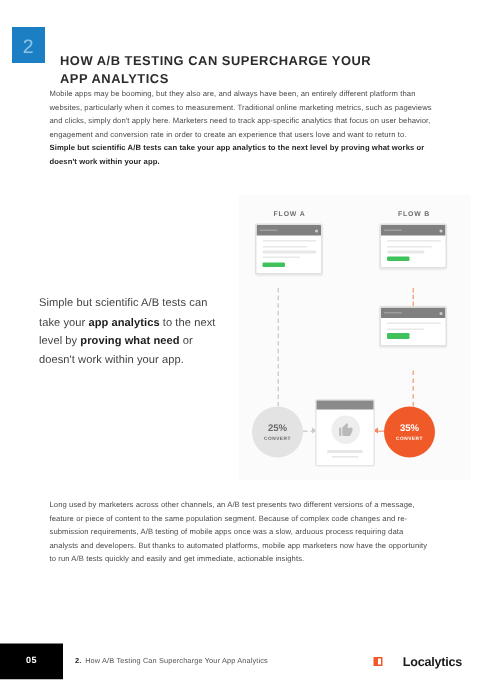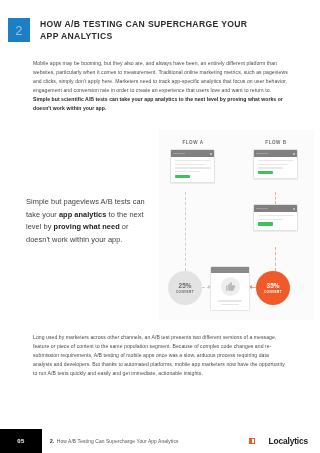--- a/index.html
+++ b/index.html
@@ -16,21 +16,21 @@
   .chapter-badge {
     position: absolute; left: 8px; top: 0;
     width: 22px; height: 24px;
     background: #1c7fc4;
     color: #8fc4e6;
     font-size: 13px; font-weight: 400;
     display: flex; align-items: center; justify-content: center;
     letter-spacing: .5px;
   }
   .header-title {
-    position: absolute; left: 40px; top: 1px; width: 250px;
+    position: absolute; left: 40px; top: 17px; width: 250px;
     font-size: 8.6px; font-weight: bold; color: #2b2b2b;
     line-height: 11.5px; letter-spacing: .35px;
   }
   .header-title .l2 { display: block; }
 
   
   .para {
     position: absolute;
     font-size: 5.1px; line-height: 9.1px;
     color: #4a4a4a; letter-spacing: .06px;
@@ -164,21 +164,21 @@
       <span>HOW A/B TESTING CAN SUPERCHARGE YOUR</span>
       <span class="l2">APP ANALYTICS</span>
     </div>
   </div>
 
   <p class="para" id="para-intro">
     <span>Mobile apps may be booming, but they also are, and always have been, an entirely different platform than websites, particularly when it comes to measurement. Traditional online marketing metrics, such as pageviews and clicks, simply don't apply here. Marketers need to track app-specific analytics that focus on user behavior, engagement and conversion rate in order to create an experience that users love and want to return to. </span><b>Simple but scientific A/B tests can take your app analytics to the next level by proving what works or doesn't work within your app.</b>
   </p>
 
   <div class="pullquote">
-    <span>Simple but pageviews A/B tests can take your </span><b>app analytics</b><span> to the next level by </span><b>proving what need</b><span> or doesn't work within your app.</span>
+    <span>Simple but scientific A/B tests can take your </span><b>app analytics</b><span> to the next level by </span><b>proving what need</b><span> or doesn't work within your app.</span>
   </div>
 
   <div class="diagram">
 
     <div class="flow-label" id="flow-a-label">FLOW A</div>
     <div class="flow-label" id="flow-b-label">FLOW B</div>
 
     <div class="conn v-gray"></div>
     <div class="conn v-org-1"></div>
     <div class="conn v-org-2"></div>

